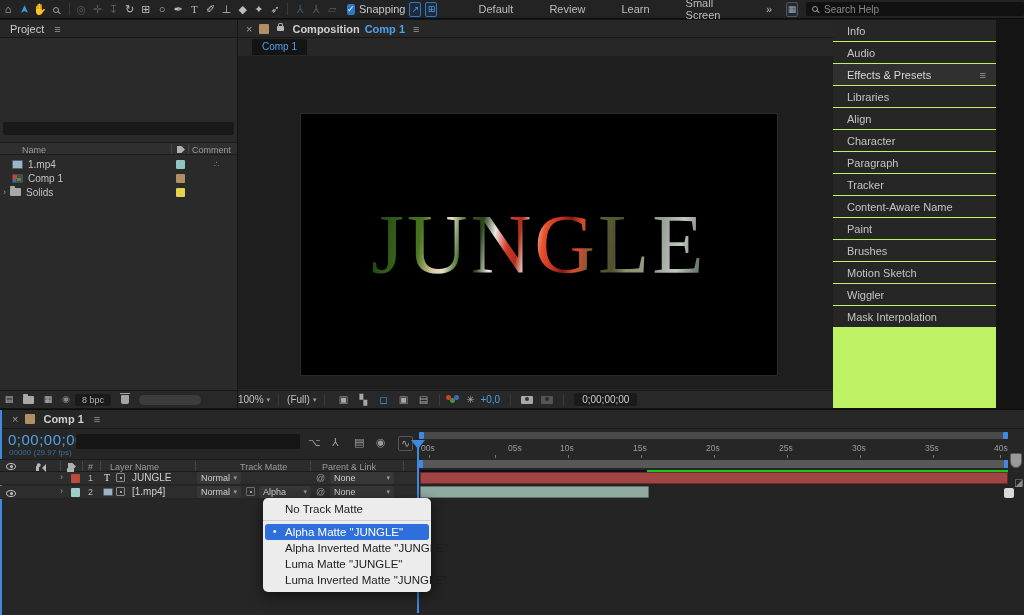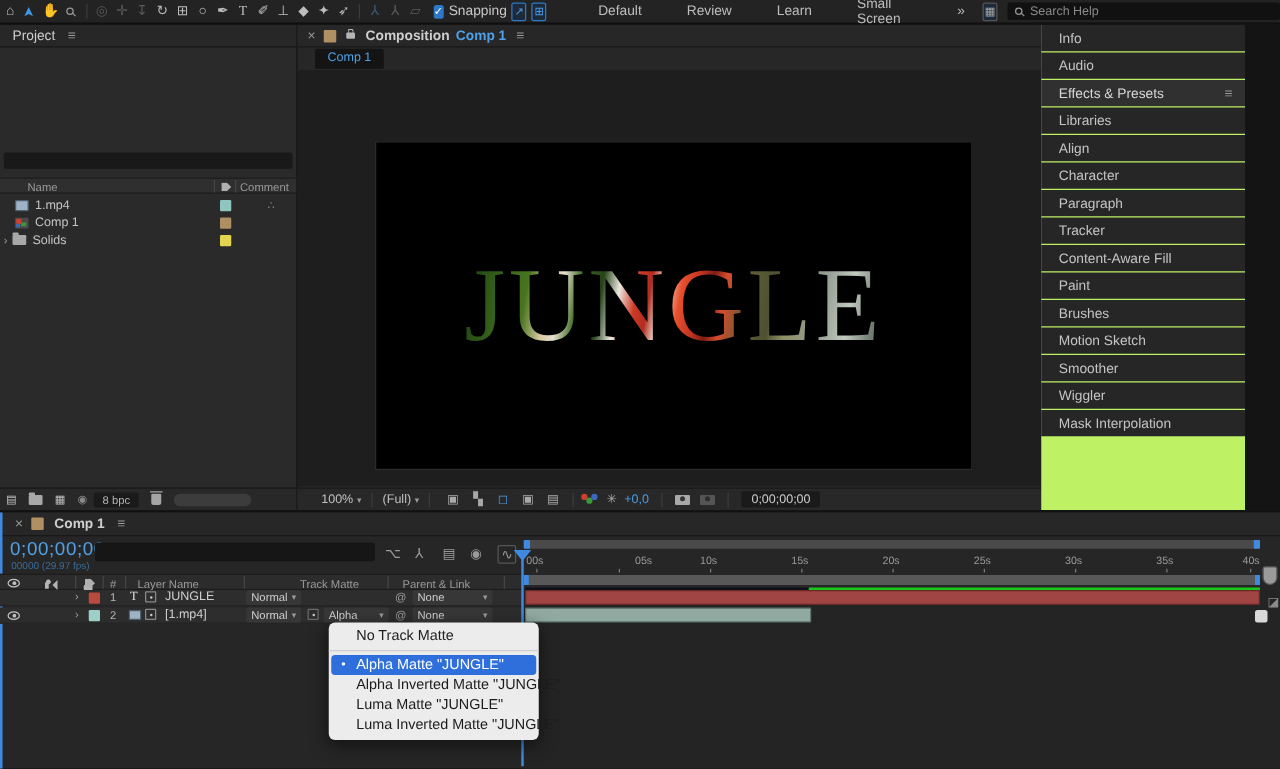--- a/index.html
+++ b/index.html
@@ -248,21 +248,21 @@
       <span style="margin-left:5px;color:#4ea0e8;font-weight:bold">Comp 1</span>
       <span class="menu-glyph" style="margin-left:8px">≡</span>
     </div>
     <div class="subtab">Comp 1</div>
     <div id="stage">
       <div id="comp-frame">
         <span id="jungle-text">JUNGLE</span>
       </div>
     </div>
     <div id="viewer-bottom">
-      <span style="margin-left:19px">100%</span>
+      <span style="margin-left:0">100%</span>
       <span class="caret">▾</span>
       <span class="tdiv" style="margin:0 8px"></span>
       <span>(Full)</span>
       <span class="caret">▾</span>
       <span class="tdiv" style="margin:0 8px"></span>
       <span class="vb-icon">▣</span>
       <span class="vb-icon">▚</span>
       <span class="vb-icon blue">◻</span>
       <span class="vb-icon">▣</span>
       <span class="vb-icon">▤</span>
@@ -302,33 +302,30 @@
     <div class="side-item">
         <span>Character</span>
       </div>
     <div class="side-item">
         <span>Paragraph</span>
       </div>
     <div class="side-item">
         <span>Tracker</span>
       </div>
     <div class="side-item">
-        <span>Content-Aware Fill</span>
+        <span>Content-Aware Name</span>
       </div>
     <div class="side-item">
         <span>Paint</span>
       </div>
     <div class="side-item">
         <span>Brushes</span>
       </div>
     <div class="side-item">
         <span>Motion Sketch</span>
-      </div>
-    <div class="side-item">
-        <span>Smoother</span>
       </div>
     <div class="side-item">
         <span>Wiggler</span>
       </div>
     <div class="side-item">
         <span>Mask Interpolation</span>
       </div>
   </div>
 
   <div id="timeline" class="abs">

